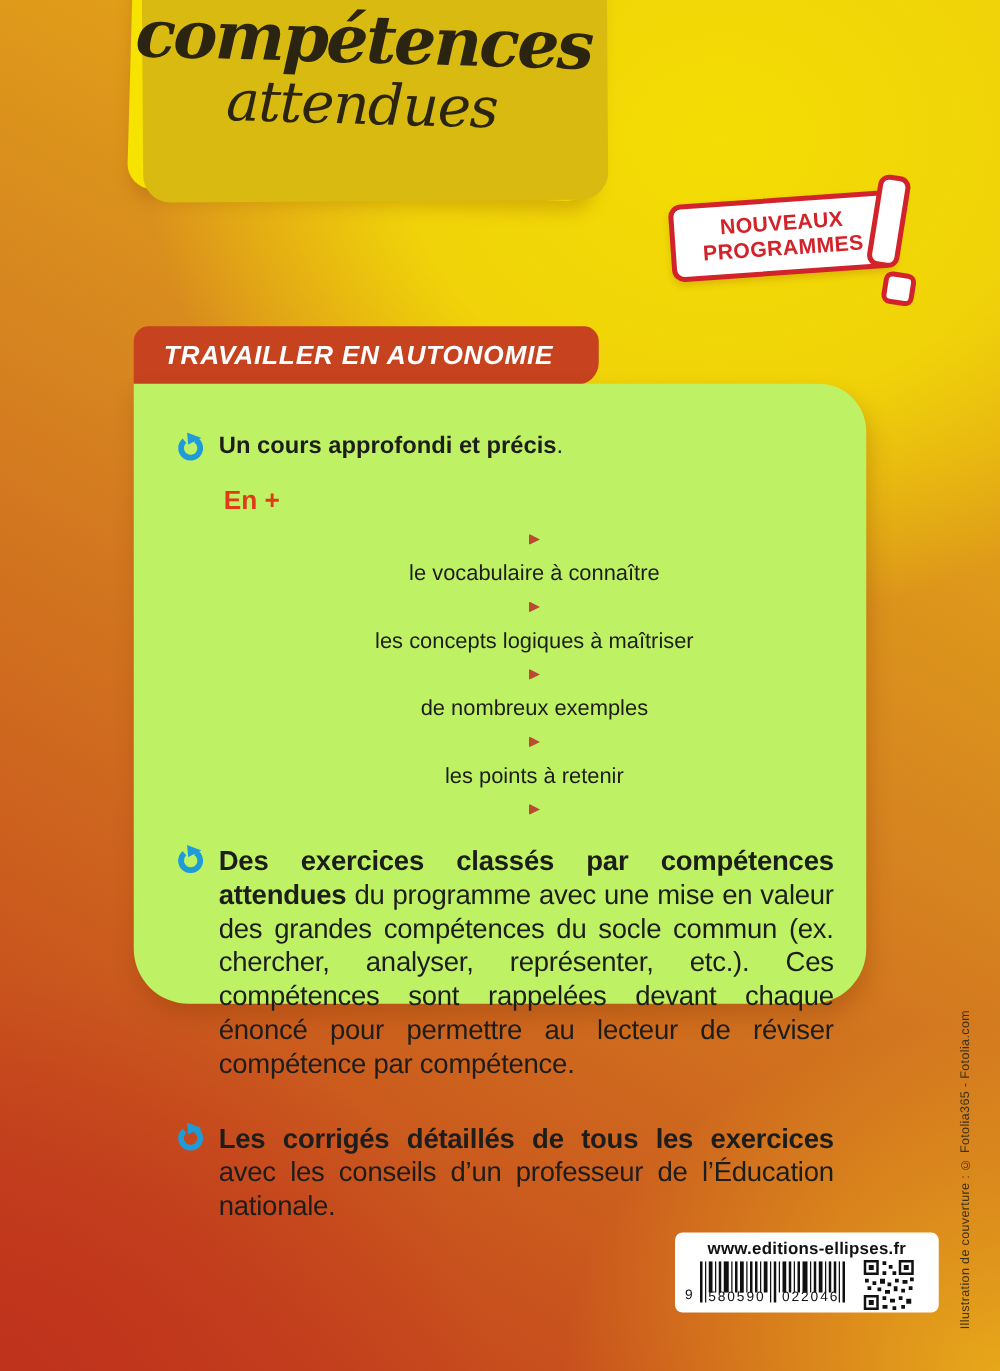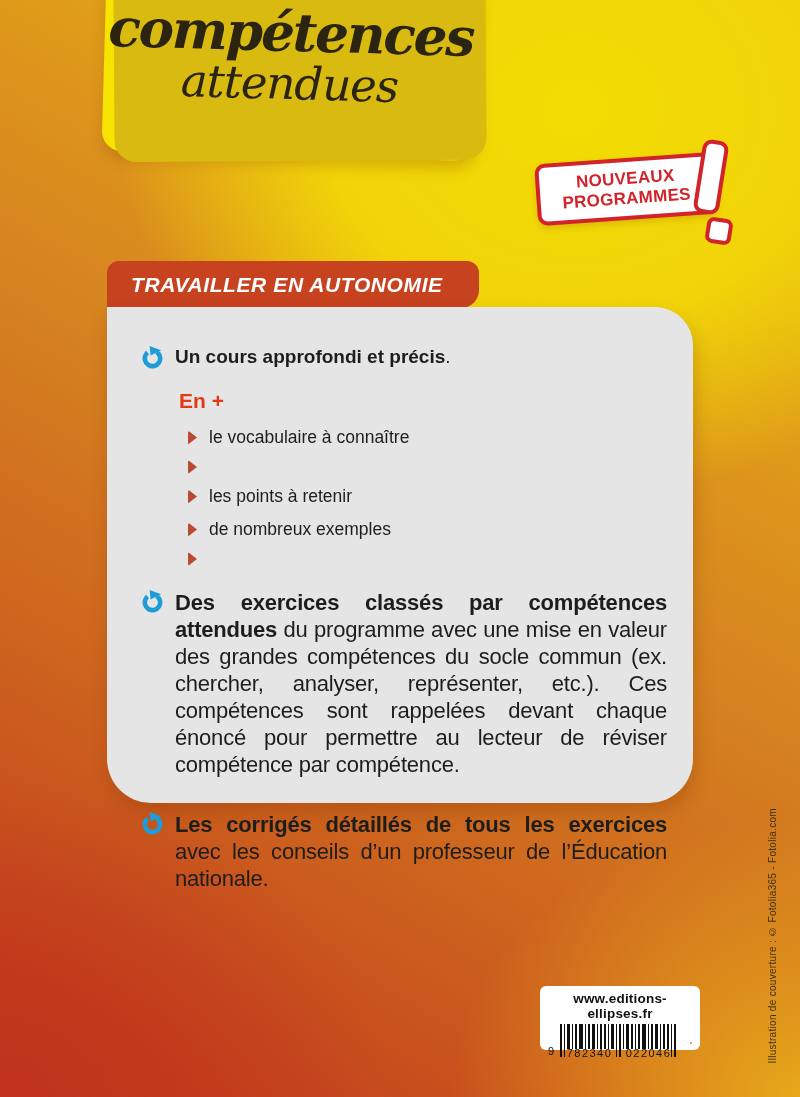--- a/index.html
+++ b/index.html
@@ -52,43 +52,43 @@
   .banner{
     position:absolute;left:107px;top:261px;width:348px;height:47px;
     background:#c7421f;border-radius:12px 12px 18px 0;
     color:#fff;font-weight:bold;font-style:italic;font-size:21px;
     line-height:47px;padding-left:24px;letter-spacing:.6px;
     transform-origin:left top;
   }
   
   .main-box{
     position:absolute;left:107px;top:307px;width:586px;height:496px;
-    background:#e5e5e5;border-radius:0 38px 44px 44px;
+    background:#bef264;border-radius:0 38px 44px 44px;
     box-shadow:2px 10px 18px rgba(130,50,5,.28);
     box-sizing:border-box;padding:38px 26px 0 34px;color:#1d1d1b;
   }
   .feature{display:flex;gap:11px;align-items:flex-start;}
   .feature .icon{flex:0 0 23px;margin-top:1px;}
   .f-lead{font-weight:bold;}
   .f1-text{font-size:19px;line-height:1.25;}
   .para{font-size:22px;line-height:27px;text-align:justify;letter-spacing:-.2px;width:505px;}
   .extras-heading{
     color:#e23a17;font-weight:bold;font-size:21px;margin:20px 0 14px 38px;
   }
   .extras{list-style:none;margin:0 0 0 47px;padding:0;}
-  .extras li{display:flex;align-items:center;gap:12px;margin-bottom:12px;font-size:17.5px;}
+  .extras li{display:flex;align-items:center;gap:12px;margin-bottom:12px;font-size:17.5px;flex-direction:column;}
   .tri{
     width:9px;height:14px;background:#bb4a35;flex:0 0 9px;
     clip-path:polygon(0 0,100% 50%,0 100%);border-radius:2px;
   }
   .feature.f2{margin-top:23px;}
   .feature.f3{margin-top:33px;}
   
   .footer-box{
-    position:absolute;left:540px;top:986px;width:160px;height:64px;
+    position:absolute;left:540px;top:986px;width:211px;height:64px;
     background:#fff;border-radius:6px;box-sizing:border-box;padding:5px 8px 4px 8px;
   }
   .website{font-size:13.5px;font-weight:bold;text-align:center;color:#111;letter-spacing:.2px;}
   .footer-row{display:flex;align-items:flex-start;gap:5px;margin-top:3px;}
   .barcode{position:relative;width:137px;height:36px;}
   .ean-first{position:absolute;left:0;top:21px;font-size:11px;color:#111;}
   .ean-digits{
     position:absolute;left:12px;top:23px;width:118px;display:flex;justify-content:space-around;
     font-size:11px;color:#111;letter-spacing:1.5px;
   }
@@ -131,28 +131,29 @@
 
   <div class="extras-heading">En +</div>
 
   <ul class="extras">
     <li>
         <span class="tri"></span>
         <span>le vocabulaire à connaître</span>
       </li>
     <li>
         <span class="tri"></span>
+        <span>les concepts logiques à maîtriser</span>
+      </li>
+    <li>
+        <span class="tri"></span>
+        <span>de nombreux exemples</span>
       </li>
     <li>
         <span class="tri"></span>
         <span>les points à retenir</span>
-      </li>
-    <li>
-        <span class="tri"></span>
-        <span>de nombreux exemples</span>
       </li>
     <li>
         <span class="tri"></span>
       </li>
   </ul>
 
   <div class="feature f2">
     <svg class="icon" width="23" height="23" viewBox="0 0 24 24">
       <circle cx="12" cy="13" r="8" fill="none" stroke="#1f9cd8" stroke-width="4.8" stroke-dasharray="40 11" transform="rotate(-58 12 13)"></circle>
       <polygon points="9,0 21,4.5 10,10" fill="#1f9cd8"></polygon>
@@ -203,21 +204,21 @@
           <rect x="107" y="0" width="3" height="25"></rect>
             <rect x="112" y="0" width="1" height="25"></rect>
           <rect x="115" y="0" width="2" height="25"></rect>
             <rect x="119" y="0" width="2" height="25"></rect>
           <rect x="123" y="0" width="1" height="33"></rect>
             <rect x="126" y="0" width="2" height="33"></rect>
         </g>
       </svg>
       <span class="ean-first">9</span>
       <div class="ean-digits">
-        <span>782340</span>
+        <span>580590</span>
         <span>022046</span>
       </div>
     </div>
     <svg class="qr" width="42" height="42" viewBox="0 0 42 42">
       <rect x="0" y="0" width="42" height="42" fill="#fff"></rect>
       <g fill="#111">
         <rect x="1" y="1" width="12" height="12"></rect>
           <rect x="29" y="1" width="12" height="12"></rect>
         <rect x="1" y="29" width="12" height="12"></rect>
       </g>

